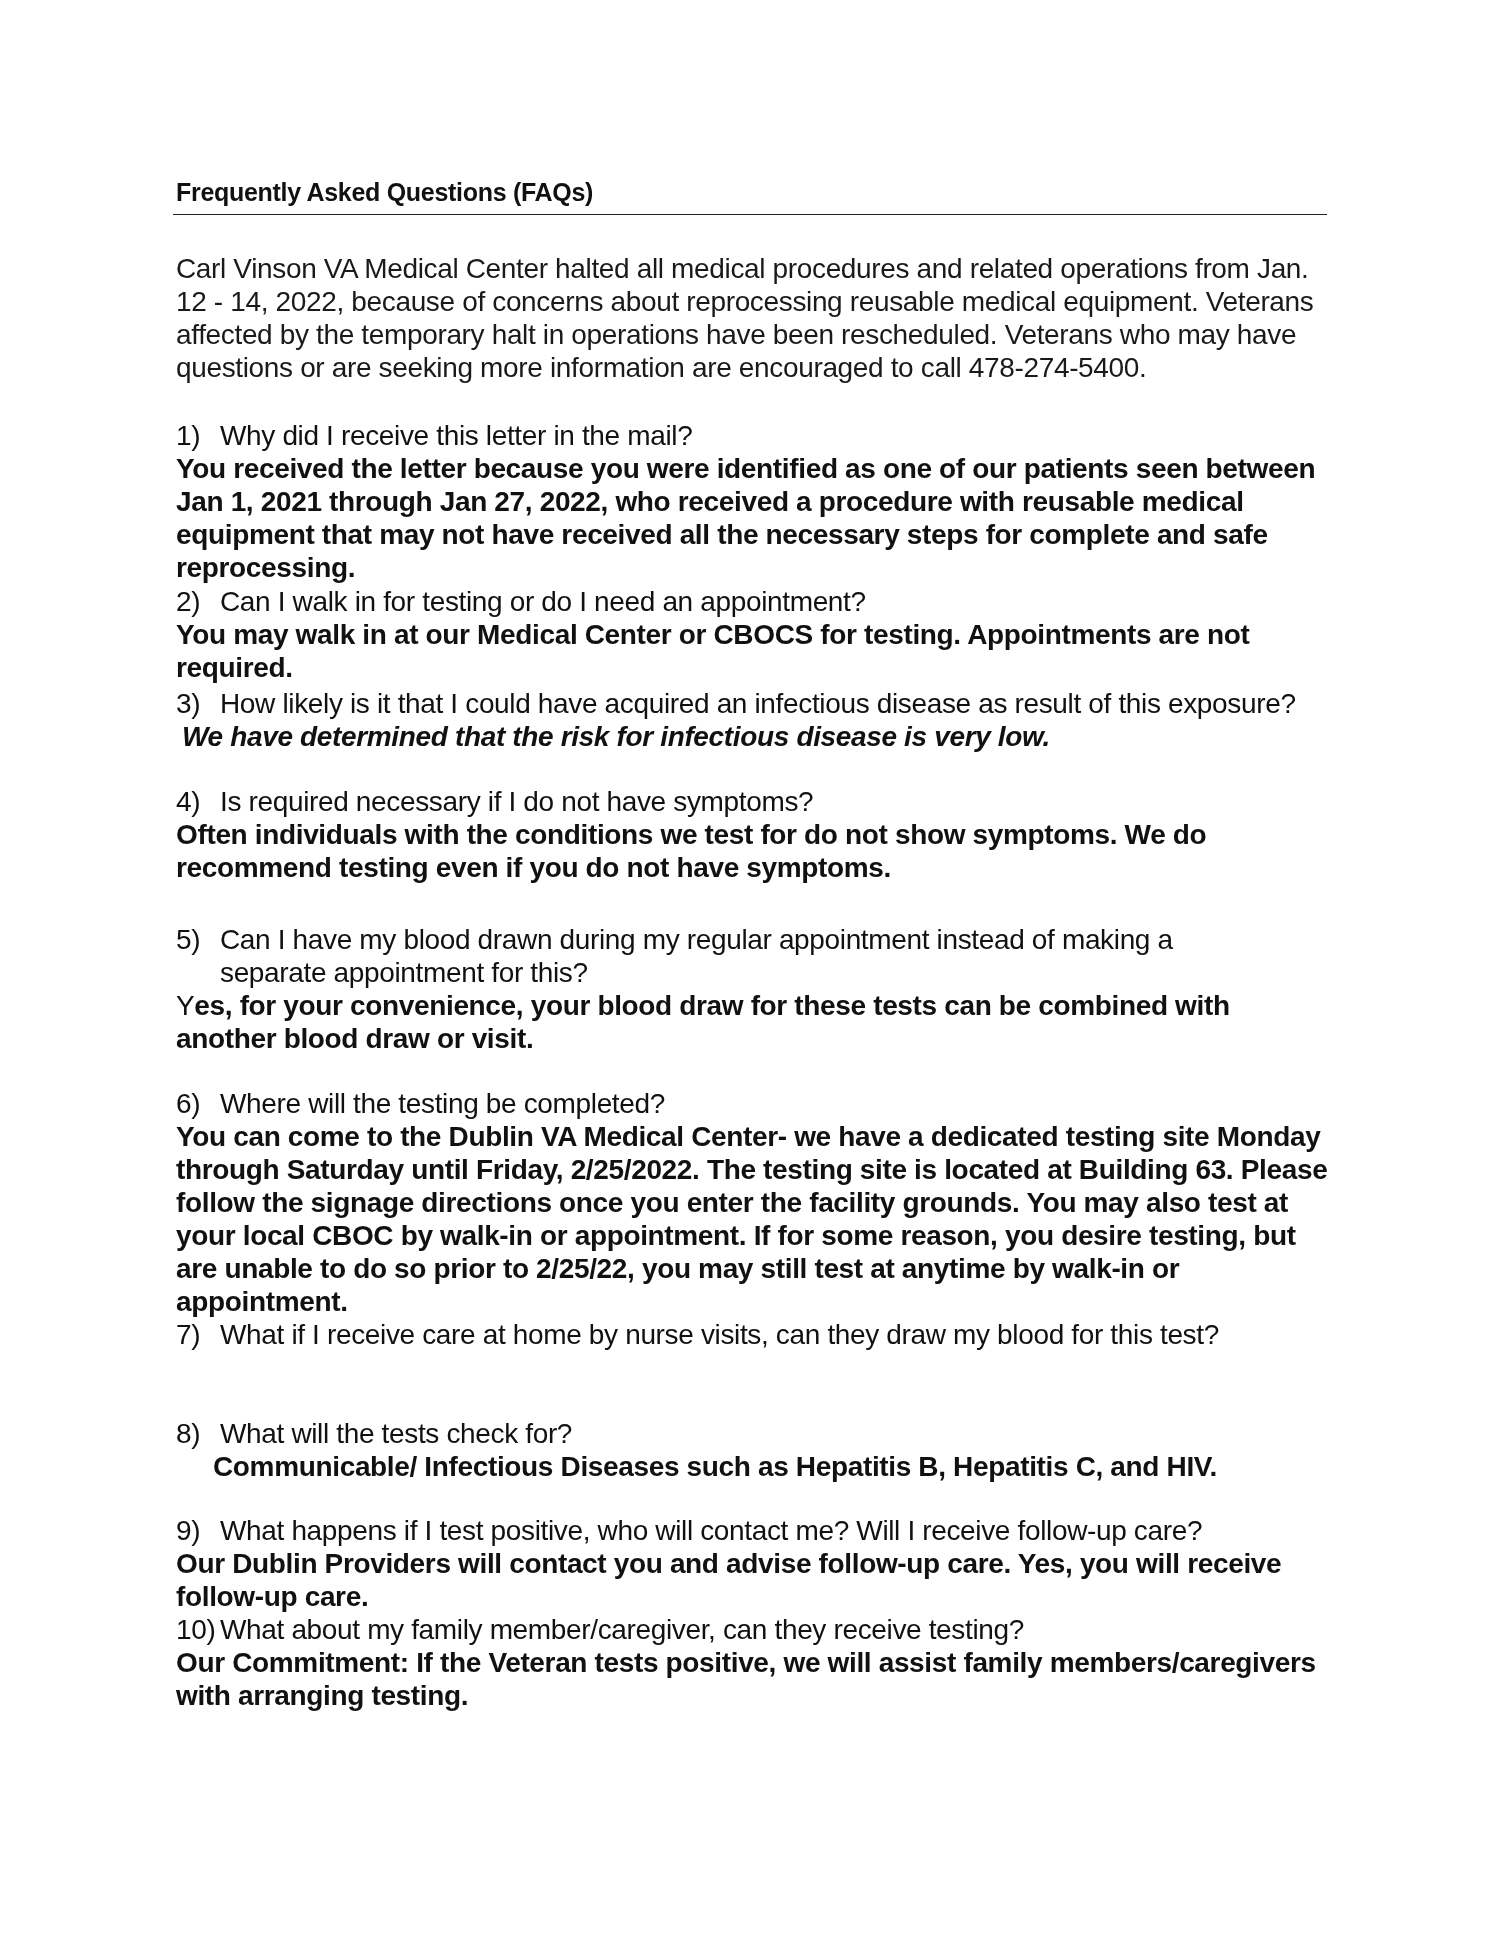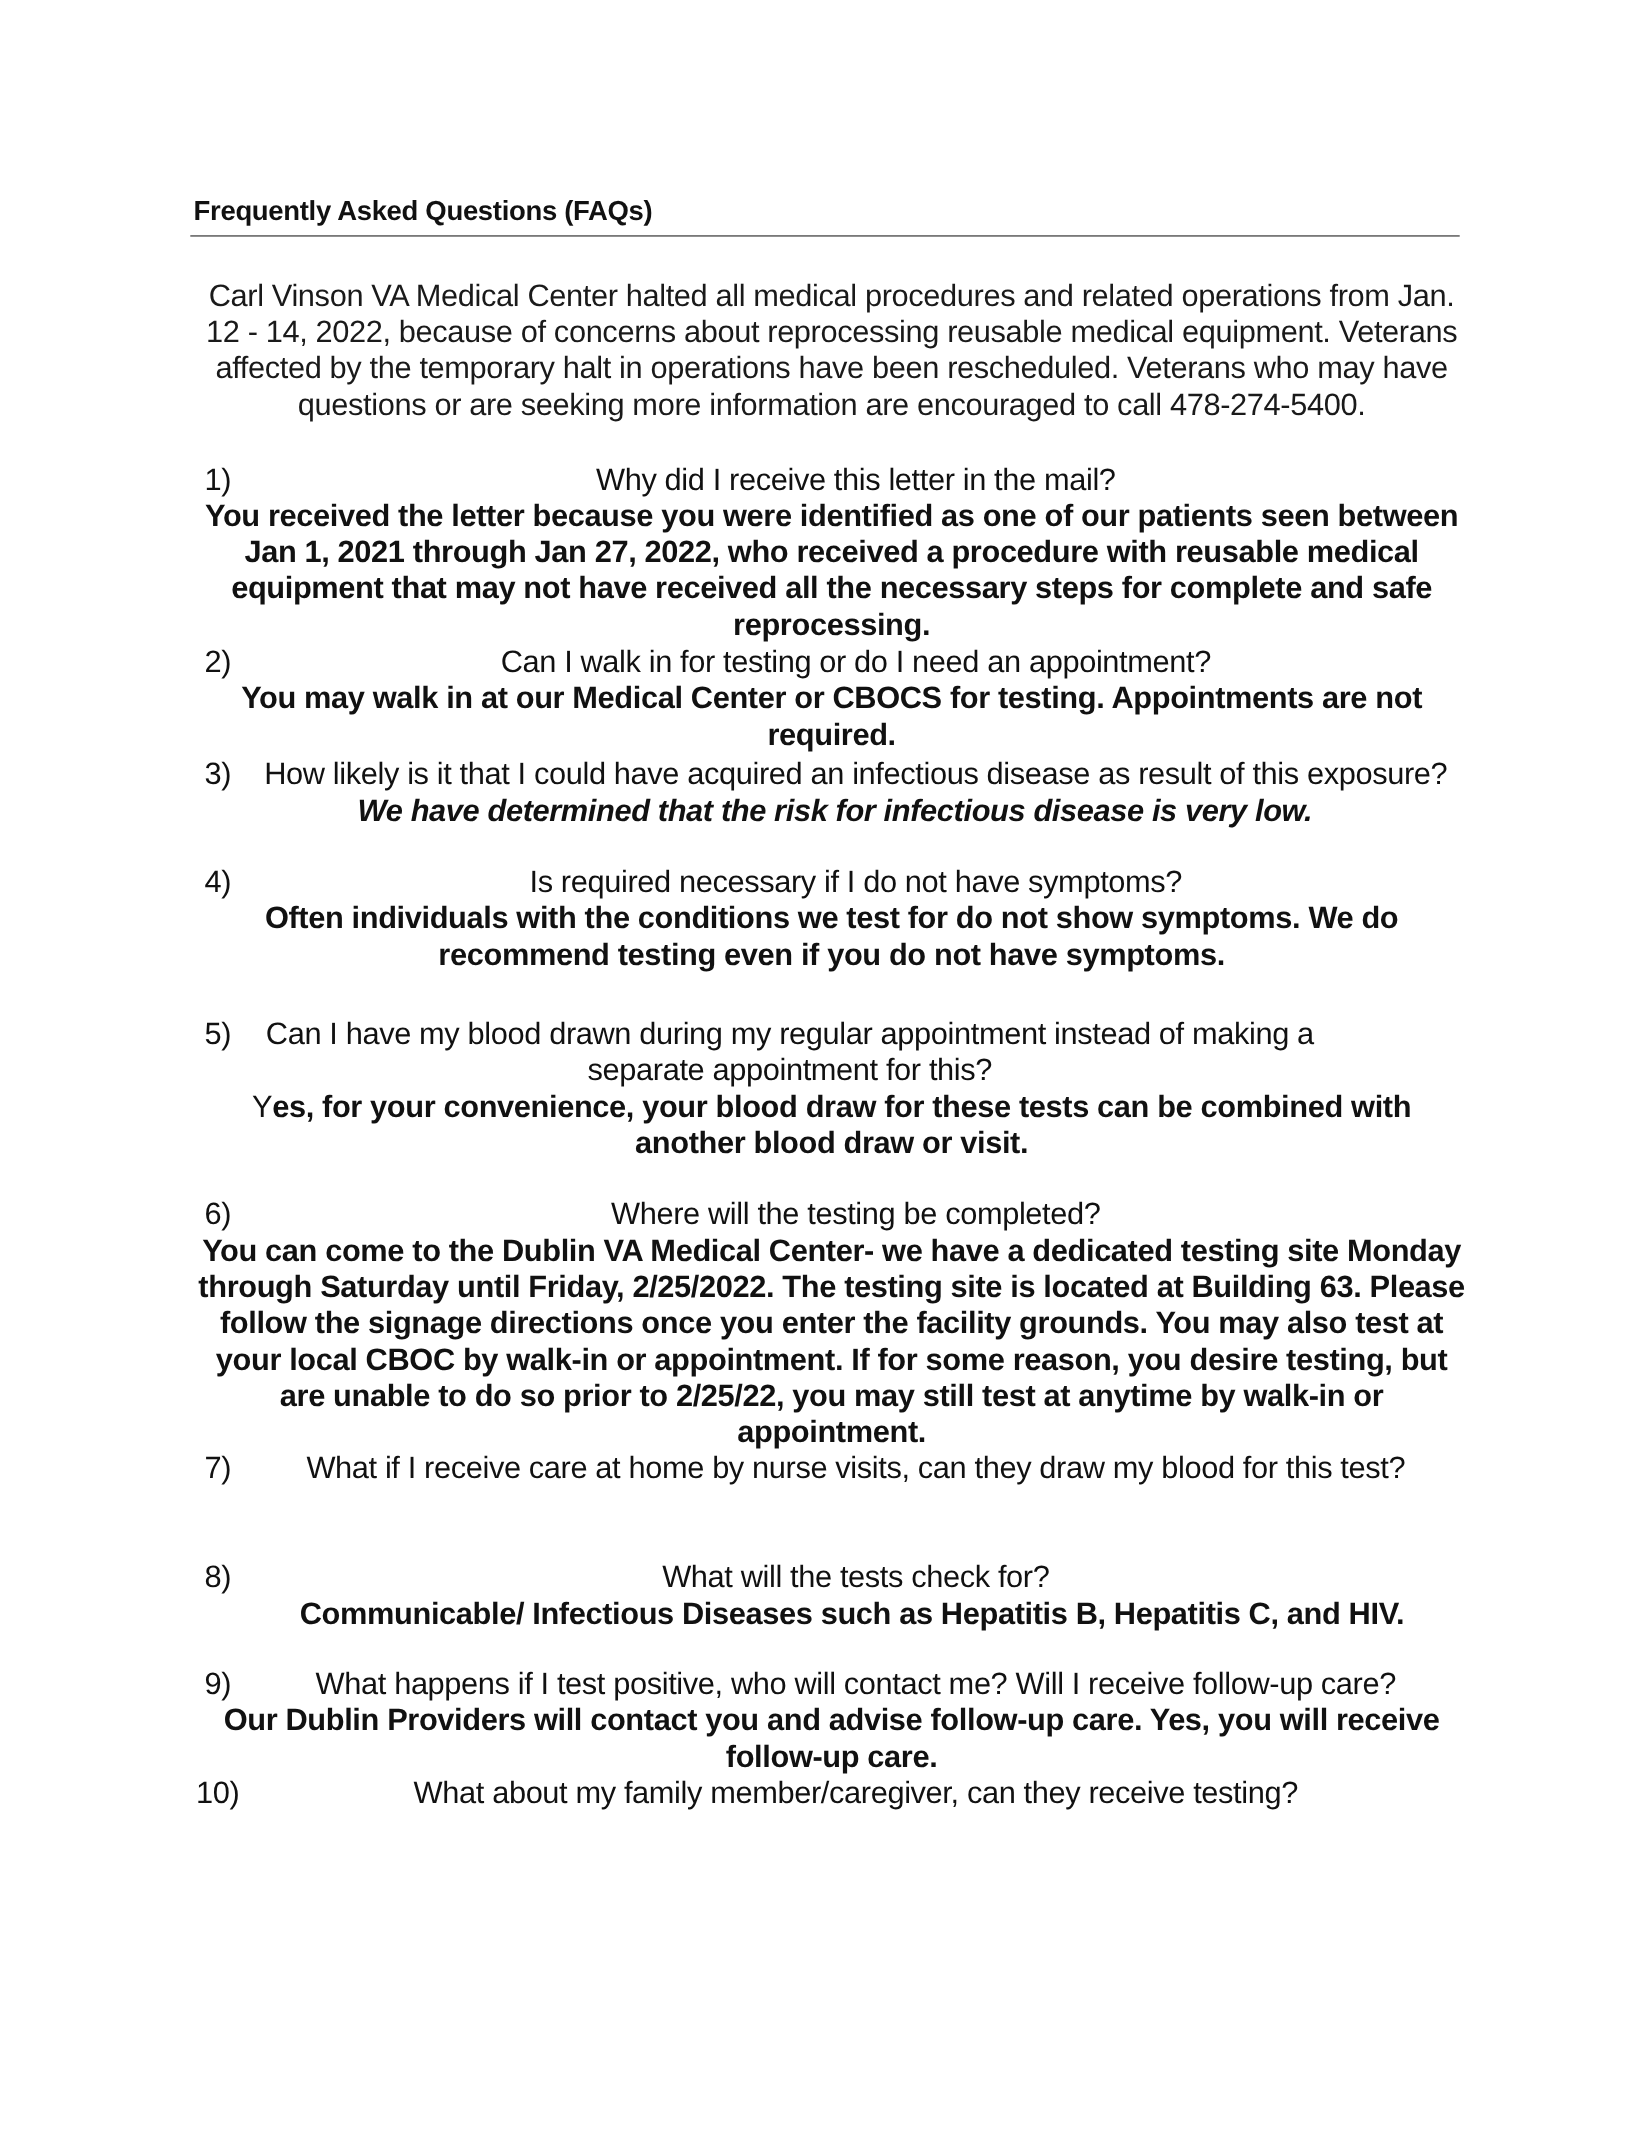--- a/index.html
+++ b/index.html
@@ -1,18 +1,18 @@
 <!DOCTYPE html>
 <html><head>
 <meta charset="utf-8">
 <style>
   html, body { margin:0; padding:0; background:#ffffff; }
   body { width:1500px; height:1942px; position:relative; overflow:hidden;
          font-family:"Liberation Sans", "DejaVu Sans", sans-serif; color:#111; }
-  .page { position:absolute; left:0; top:0; width:1500px; height:1942px;text-align:center; }
+  .page { position:absolute; left:0; top:0; width:1500px; height:1942px; }
   .heading { position:absolute; left:176px; top:178px; font-size:25px; font-weight:bold; letter-spacing:-0.3px; }
   .rule { position:absolute; left:173px; top:214px; width:1154px; height:0; border-top:1.5px solid #222; }
   .block { position:absolute; left:176px; width:1160px; font-size:28px; line-height:33px; letter-spacing:-0.35px; }
   .intro { color:#1a1a1a; }
   .q { display:flex; }
   .q .num { width:44px; flex:none; }
   .q .txt { flex:1; }
   .a { font-weight:bold; }
   .a.indent { padding-left:44px; }
   .a.indent8 { padding-left:37px; }
@@ -97,15 +97,16 @@
       <span class="txt">What happens if I test positive, who will contact me? Will I receive follow-up care?</span>
     </div>
     <div class="a">Our Dublin Providers will contact you and advise follow-up care. Yes, you will receive follow-up care.</div>
   </div>
 
   <div class="block" style="top:1613px;">
     <div class="q">
       <span class="num" style="width:44px;">10)</span>
       <span class="txt">What about my family member/caregiver, can they receive testing?</span>
     </div>
+    <div class="a">Our Commitment: If the Veteran tests positive, we will assist family members/caregivers with arranging testing.</div>
   </div>
 
 </div>
 
 </body></html>

